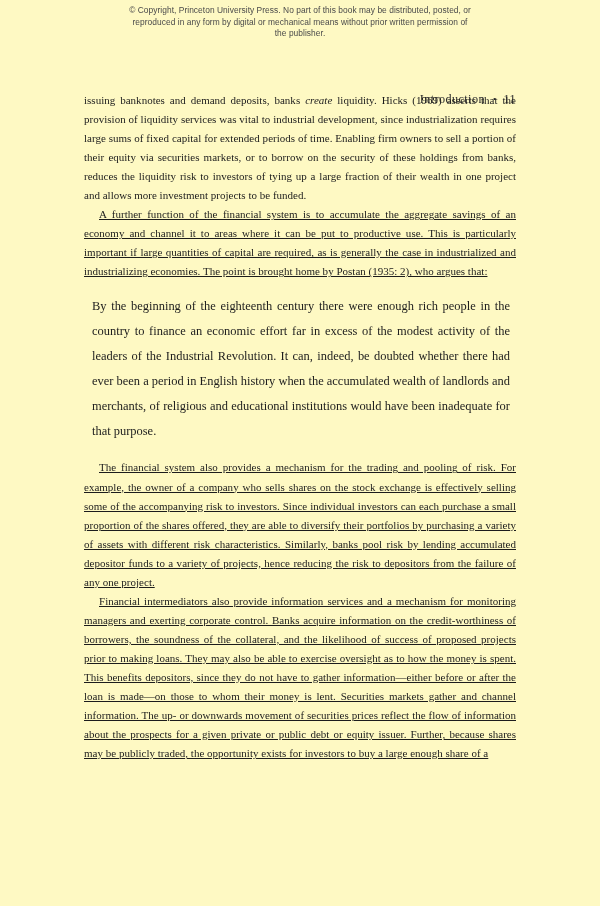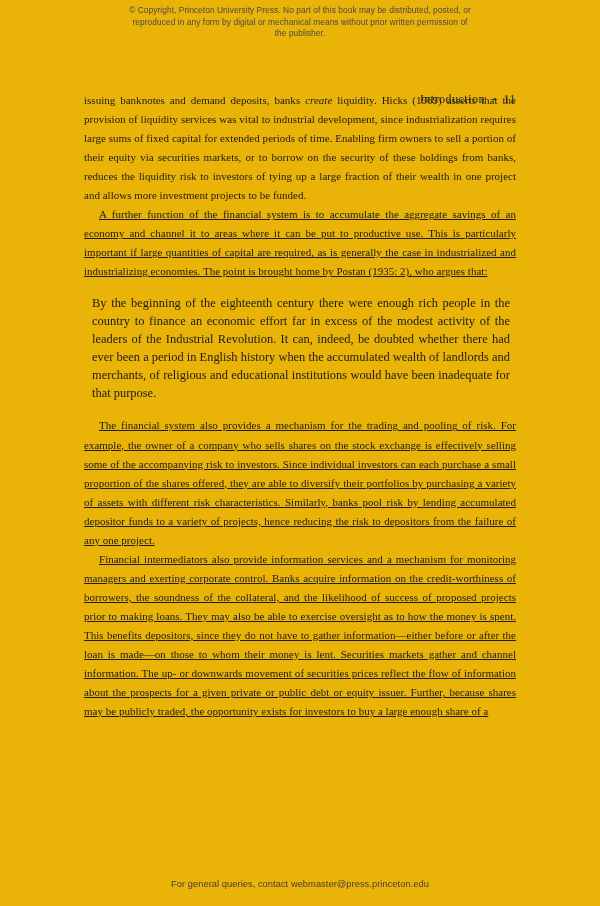--- a/index.html
+++ b/index.html
@@ -4,21 +4,21 @@
 <style>
   html, body {
     margin: 0;
     padding: 0;
     background: #ffffff;
   }
   .page {
     position: relative;
     width: 600px;
     height: 906px;
-    background: #eab308;
+    background: #fef9c3;
     overflow: hidden;
     font-family: "Liberation Serif", "DejaVu Serif", serif;
     color: #1a1a1a;
   }
 
   
   .copyright {
     position: absolute;
     left: 128px;
     top: 5px;
@@ -68,21 +68,21 @@
   }
   p.body-par.indented {
     text-indent: 15px;
     text-decoration: underline;
   }
 
   blockquote.extract {
     margin: 13px 6px 14px 8px;
     padding: 0;
     font-size: 12.45px;
-    line-height: 18px;
+    line-height: 25px;
     text-align: justify;
     text-justify: inter-word;
     color: #1c1c1c;
   }
   blockquote.extract p {
     margin: 0;
   }
 
   em.emph {
     font-style: italic;
@@ -121,15 +121,14 @@
     <blockquote class="extract">
       <p>By the beginning of the eighteenth century there were enough rich people in the country to finance an economic effort far in excess of the modest activity of the leaders of the Industrial Revolution. It can, indeed, be doubted whether there had ever been a period in English history when the accumulated wealth of landlords and merchants, of religious and educational institutions would have been inadequate for that purpose.</p>
     </blockquote>
 
     <p class="body-par indented">The financial system also provides a mechanism for the trading and pooling of risk. For example, the owner of a company who sells shares on the stock exchange is effectively selling some of the accompanying risk to investors. Since individual investors can each purchase a small proportion of the shares offered, they are able to diversify their portfolios by purchasing a variety of assets with different risk characteristics. Similarly, banks pool risk by lending accumulated depositor funds to a variety of projects, hence reducing the risk to depositors from the failure of any one project.</p>
 
     <p class="body-par indented">Financial intermediators also provide information services and a mechanism for monitoring managers and exerting corporate control. Banks acquire information on the credit-worthiness of borrowers, the soundness of the collateral, and the likelihood of success of proposed projects prior to making loans. They may also be able to exercise oversight as to how the money is spent. This benefits depositors, since they do not have to gather information—either before or after the loan is made—on those to whom their money is lent. Securities markets gather and channel information. The up- or downwards movement of securities prices reflect the flow of information about the prospects for a given private or public debt or equity issuer. Further, because shares may be publicly traded, the opportunity exists for investors to buy a large enough share of a</p>
 
   </div>
 
-  <div class="footer-note">For general queries, contact webmaster@press.princeton.edu</div>
 
 </div>
 
 </body></html>

